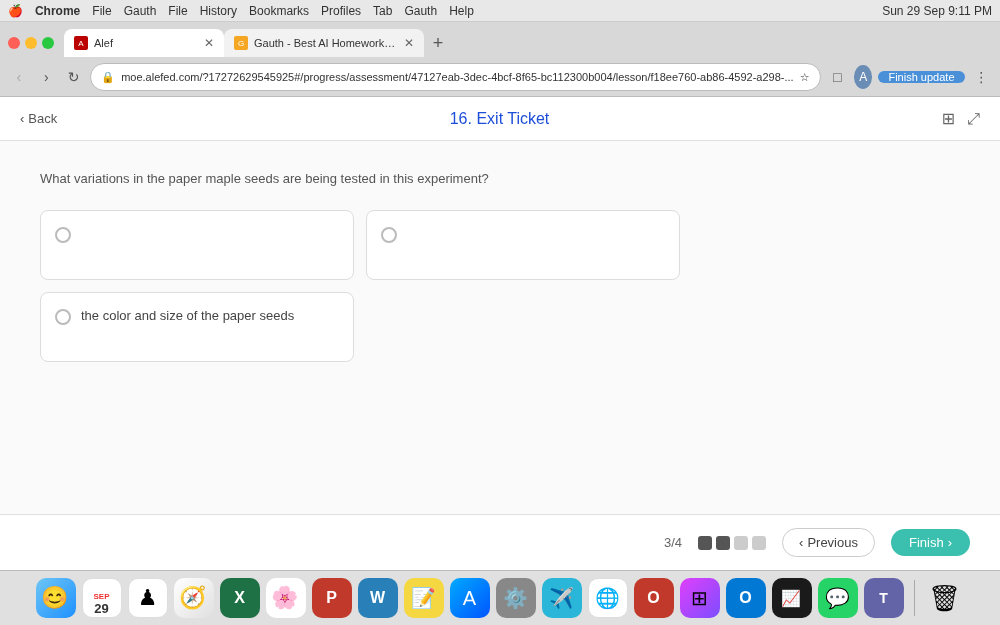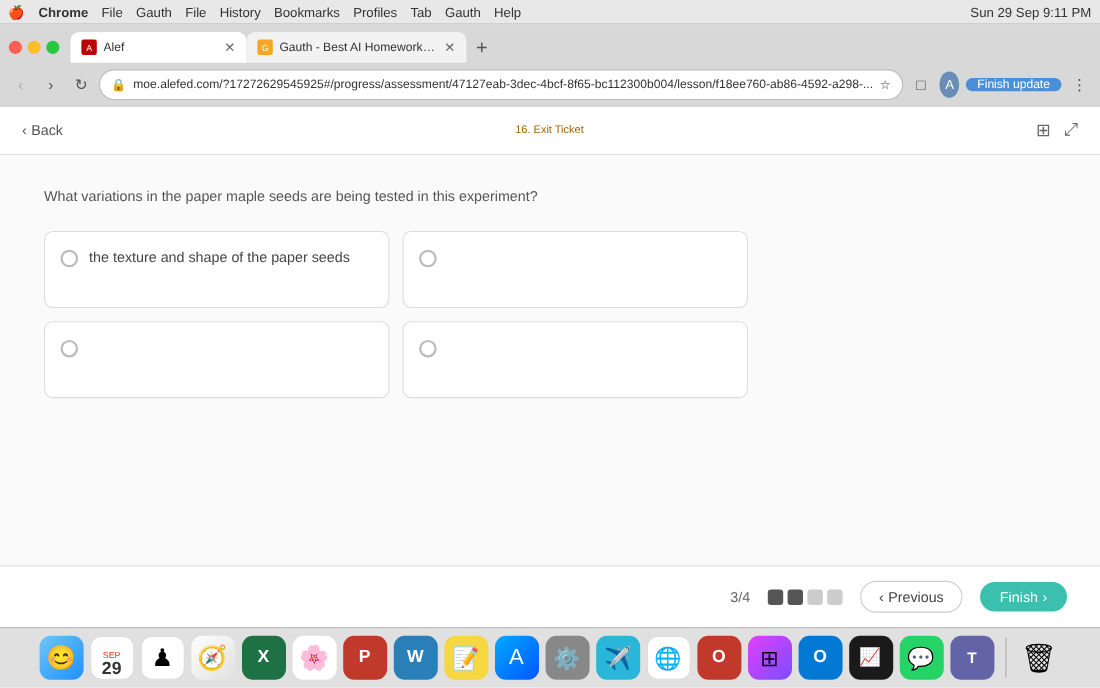--- a/index.html
+++ b/index.html
@@ -91,21 +91,21 @@
     .page-header {
       background: white;
       border-bottom: 1px solid #e0e0e0;
       display: flex;
       align-items: center;
       padding: 0 20px;
       height: 44px;
       justify-content: space-between;
     }
     .back-link { color: #555; font-size: 13px; cursor: pointer; display: flex; align-items: center; gap: 4px; }
-    .page-title { font-size: 10px; color: #a16207; font-weight: 500; }
+    .page-title { font-size: 16px; color: #1d4ed8; font-weight: 500; }
     .header-icons { display: flex; gap: 12px; align-items: center; }
     .header-icon { color: #666; font-size: 16px; cursor: pointer; }
 
     .main-content {
       background: #fafafa;
       padding: 30px 40px;
       min-height: 400px;
     }
 
     .question-label {
@@ -318,30 +318,27 @@
     <span class="header-icon">⤢</span>
   </div>
 </div>
 
 <div class="main-content">
   <div class="question-text">What variations in the paper maple seeds are being tested in this experiment?</div>
 
   <div class="options-grid">
     <div class="option-card">
       <div class="radio-circle"></div>
-      <span class="option-text">the texture and shape of the paper seeds</span>
     </div>
     <div class="option-card">
       <div class="radio-circle"></div>
     </div>
     <div class="option-card">
       <div class="radio-circle"></div>
-    </div>
-    <div class="option-card">
-      <div class="radio-circle"></div>
+      <span class="option-text">the color and size of the paper seeds</span>
     </div>
   </div>
 </div>
 
 <div class="footer">
   <span class="pagination-info">3/4</span>
   <div class="pagination-dots">
     <div class="dot active"></div>
     <div class="dot active"></div>
     <div class="dot inactive"></div>
@@ -355,22 +352,22 @@
     <span>Finish</span>
     <span>›</span>
   </button>
 </div>
 
 <div class="dock">
   <div class="dock-icon finder" title="Finder">
     <span style="font-size:22px;">😊</span>
   </div>
   <div class="dock-icon calendar" title="Calendar">
-    <span style="color:#e33;font-size:8px;font-weight:normal;margin-top:12px;">SEP</span>
-    <span style="font-size:16px;font-weight:bold;color:#333;">29</span>
+    <span style="color:#e33;font-size:8px;font-weight:bold;margin-top:12px;">SEP</span>
+    <span style="font-size:13px;font-weight:bold;color:#333;">29</span>
   </div>
   <div class="dock-icon chess" title="Chess" style="font-size:22px;">♟</div>
   <div class="dock-icon safari" title="Safari" style="font-size:22px;">🧭</div>
   <div class="dock-icon excel" title="Excel" style="color:white;font-size:16px;font-weight:bold;">X</div>
   <div class="dock-icon photos" title="Photos" style="font-size:22px;">🌸</div>
   <div class="dock-icon powerpoint" title="PowerPoint" style="color:white;font-size:16px;font-weight:bold;">P</div>
   <div class="dock-icon word" title="Word" style="color:white;font-size:16px;font-weight:bold;">W</div>
   <div class="dock-icon notes" title="Notes" style="font-size:20px;">📝</div>
   <div class="dock-icon appstore" title="App Store" style="font-size:20px;color:white;">A</div>
   <div class="dock-icon settings" title="System Settings" style="font-size:20px;">⚙️</div>

